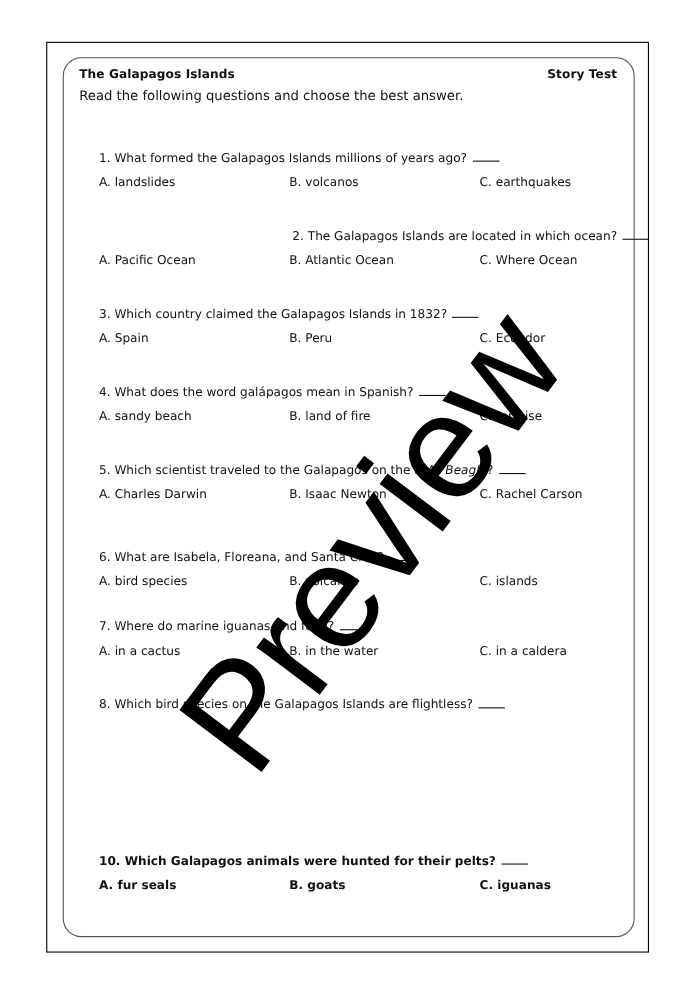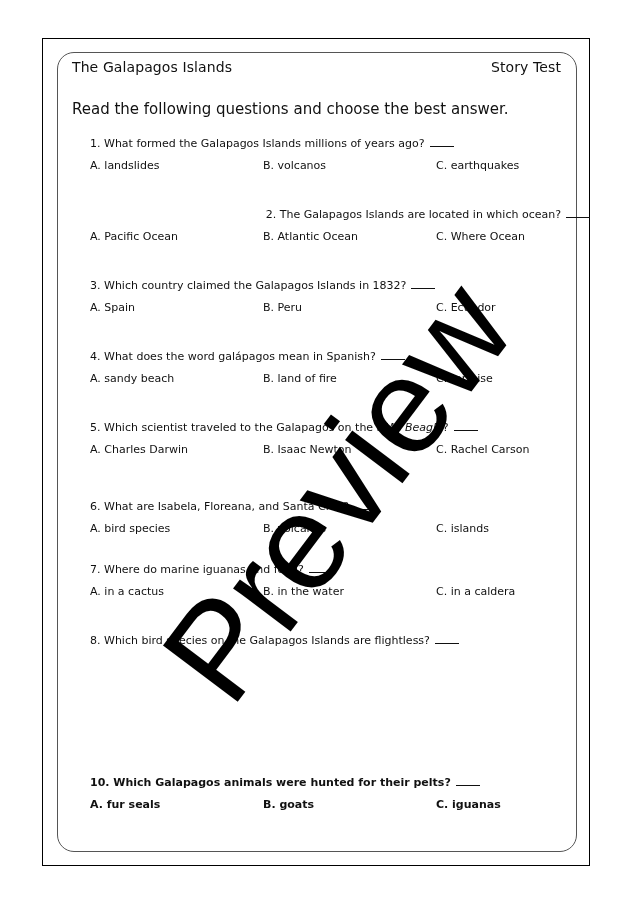--- a/index.html
+++ b/index.html
@@ -36,29 +36,29 @@
     }
     .header {
       position: absolute;
       left: 72px;
       top: 57px;
       width: 489px;
       height: 20px;
       display: flex;
       justify-content: space-between;
       align-items: center;
-      font-weight: normal;
-      font-size: 14px;
+      font-weight: bold;
+      font-size: 11px;
       letter-spacing: 0.1px;
     }
     .instructions {
       position: absolute;
       left: 72px;
-      top: 100px;
-      font-size: 15px;
+      top: 80px;
+      font-size: 12px;
       white-space: nowrap;
     }
     .question {
       position: absolute;
       left: 90px;
       width: 500px;
       font-size: 11px;
     }
     .q-text {
       height: 23px;

